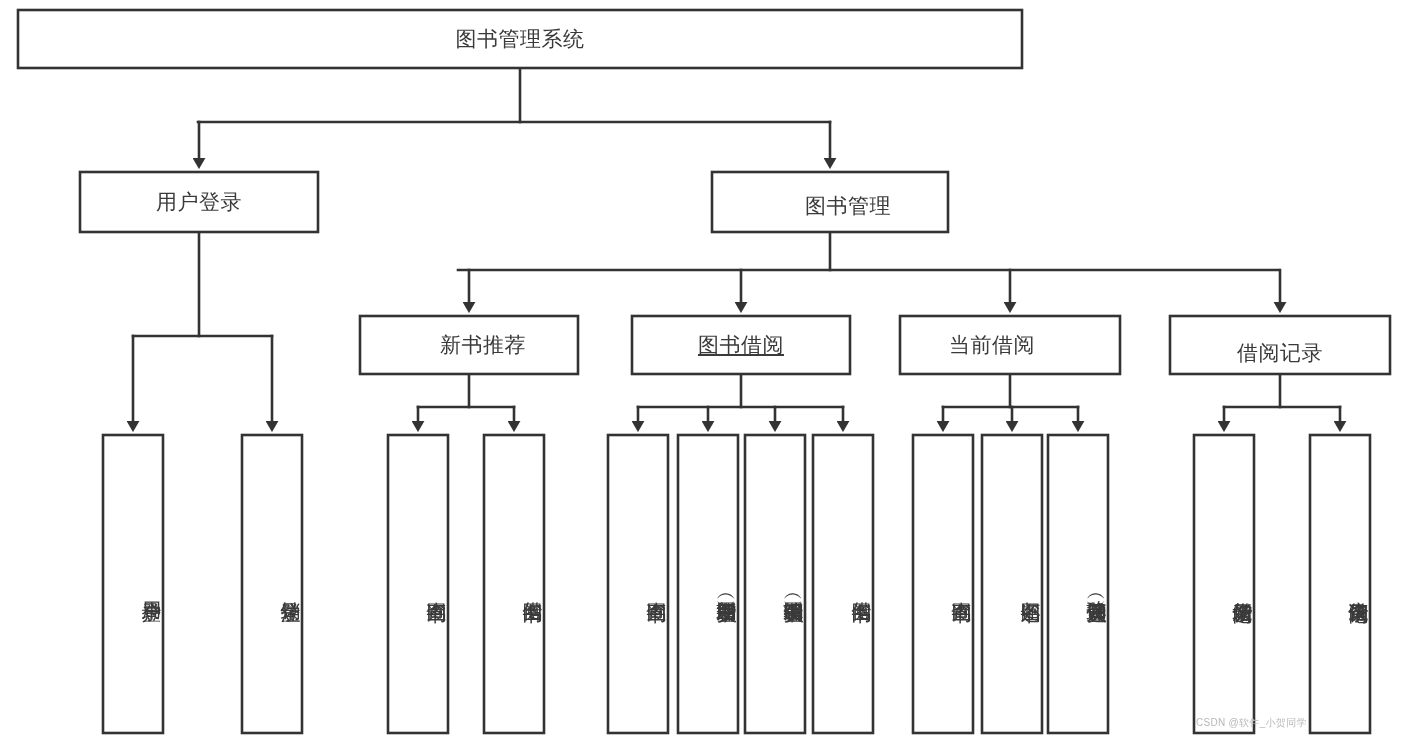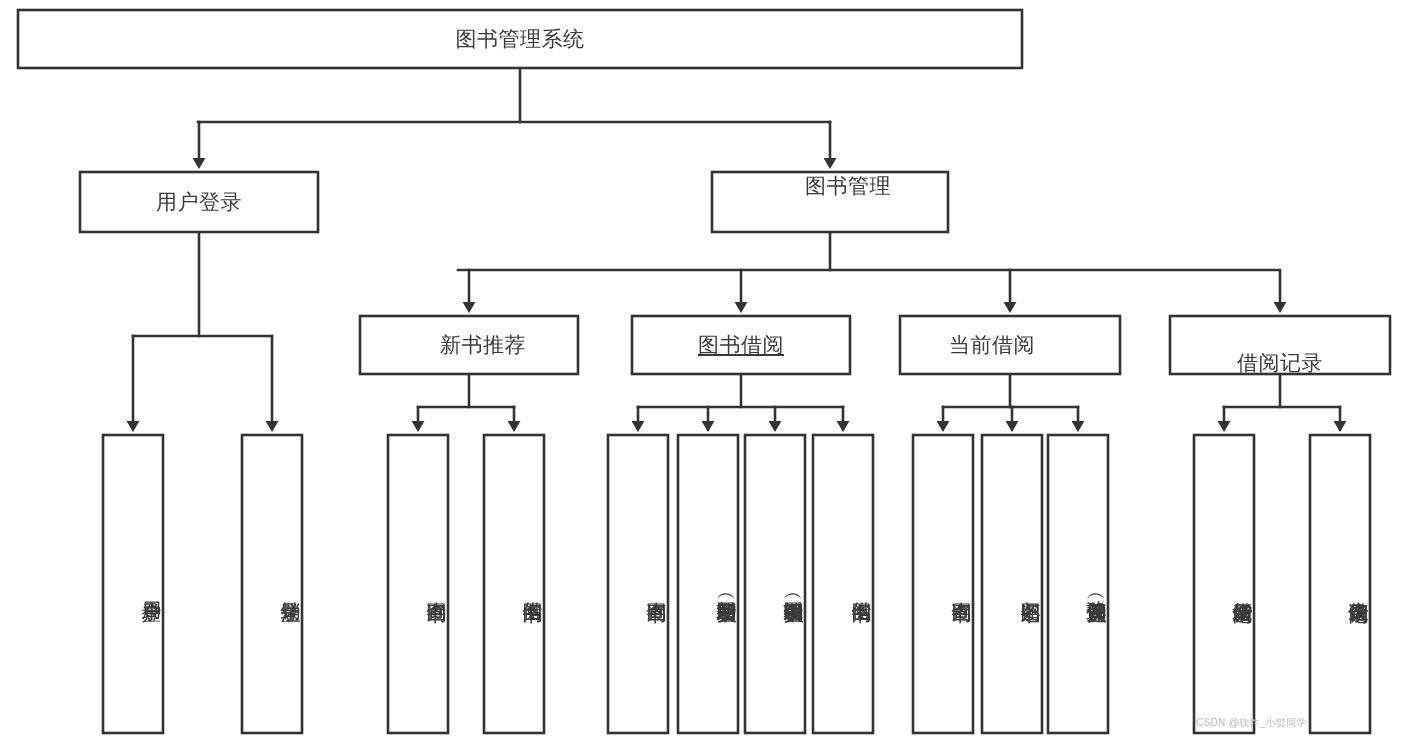--- a/index.html
+++ b/index.html
@@ -141,25 +141,25 @@
         <rect x="982" y="435" width="60" height="298" class="node-rect"></rect>
         <rect x="1048" y="435" width="60" height="298" class="node-rect"></rect>
         <rect x="1194" y="435" width="60" height="298" class="node-rect"></rect>
         <rect x="1310" y="435" width="60" height="298" class="node-rect"></rect>
       </g>
   </svg>
 
   <div id="labels-layer">
       <div class="node-label horizontal" style="left: 18px; top: 10px; width: 1004px; height: 58px;">图书管理系统</div>
       <div class="node-label horizontal" style="left: 80px; top: 172px; width: 238px; height: 60px;">用户登录</div>
-      <div class="node-label horizontal" style="left: 712px; top: 156px; width: 272px; height: 60px;">图书管理</div>
+      <div class="node-label horizontal" style="left: 712px; top: 176px; width: 272px; height: 60px;">图书管理</div>
       <div class="node-label horizontal" style="left: 360px; top: 316px; width: 246px; height: 58px;">新书推荐</div>
       <div class="node-label horizontal" style="left: 632px; top: 316px; width: 218px; height: 58px; text-decoration: underline;">图书借阅</div>
       <div class="node-label horizontal" style="left: 900px; top: 316px; width: 184px; height: 58px;">当前借阅</div>
-      <div class="node-label horizontal" style="left: 1170px; top: 334px; width: 220px; height: 58px;">借阅记录</div>
+      <div class="node-label horizontal" style="left: 1170px; top: 324px; width: 220px; height: 58px;">借阅记录</div>
       <div class="node-label vertical" style="left: 103px; top: 435px; width: 60px; height: 298px;">用户登录</div>
       <div class="node-label vertical" style="left: 242px; top: 435px; width: 60px; height: 298px;">注销登录</div>
       <div class="node-label vertical" style="left: 388px; top: 435px; width: 60px; height: 298px;">查询图书</div>
       <div class="node-label vertical" style="left: 484px; top: 435px; width: 60px; height: 298px;">借阅图书</div>
       <div class="node-label vertical" style="left: 608px; top: 435px; width: 60px; height: 298px;">查询图书</div>
       <div class="node-label vertical" style="left: 678px; top: 435px; width: 60px; height: 298px;">新增图书（管理员）</div>
       <div class="node-label vertical" style="left: 745px; top: 435px; width: 60px; height: 298px;">编辑图书（管理员）</div>
       <div class="node-label vertical" style="left: 813px; top: 435px; width: 60px; height: 298px;">借阅图书</div>
       <div class="node-label vertical" style="left: 913px; top: 435px; width: 60px; height: 298px;">查询图书</div>
       <div class="node-label vertical" style="left: 982px; top: 435px; width: 60px; height: 298px;">归还图书</div>

